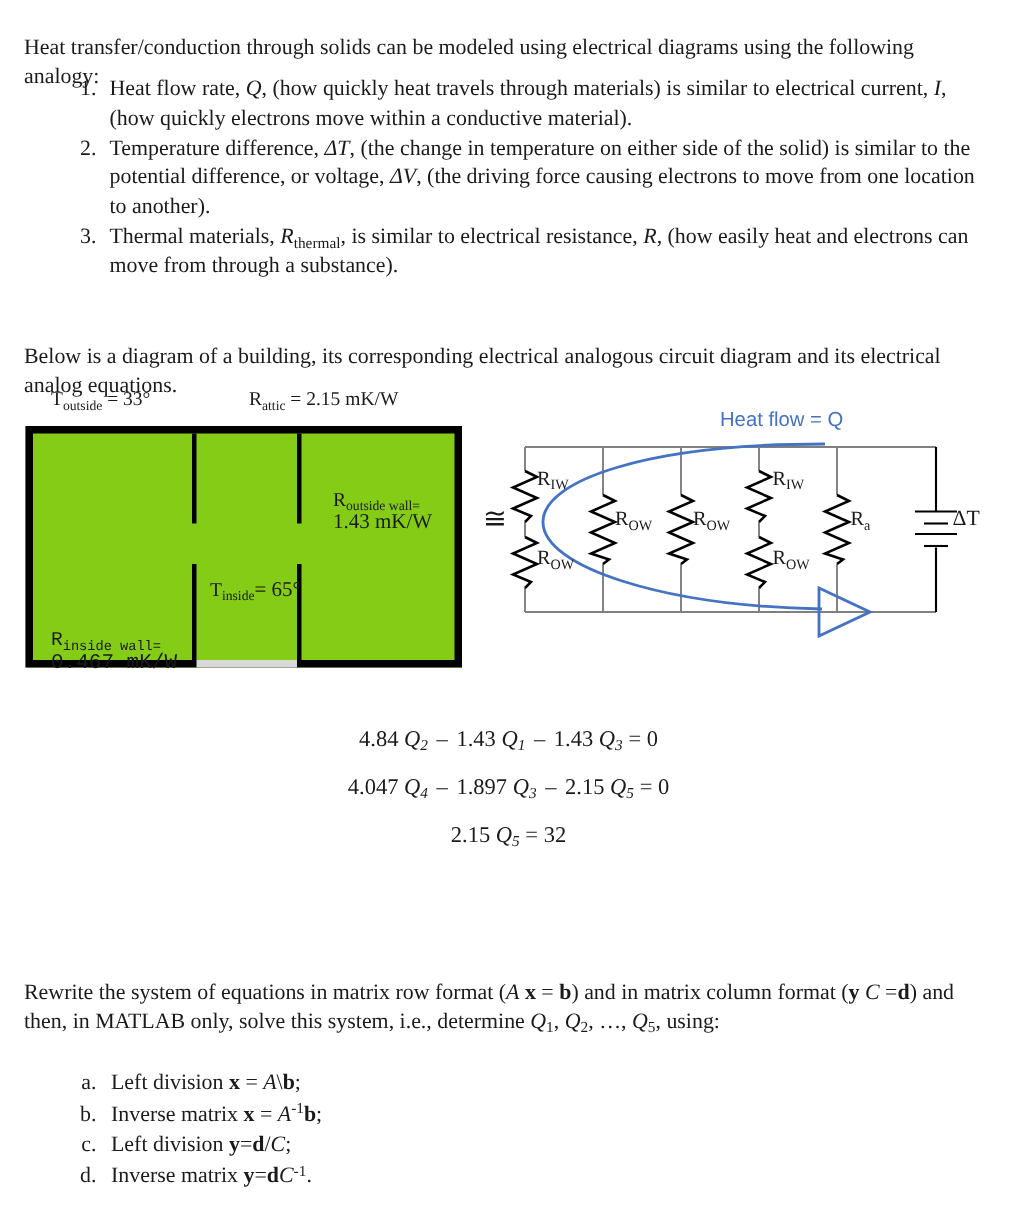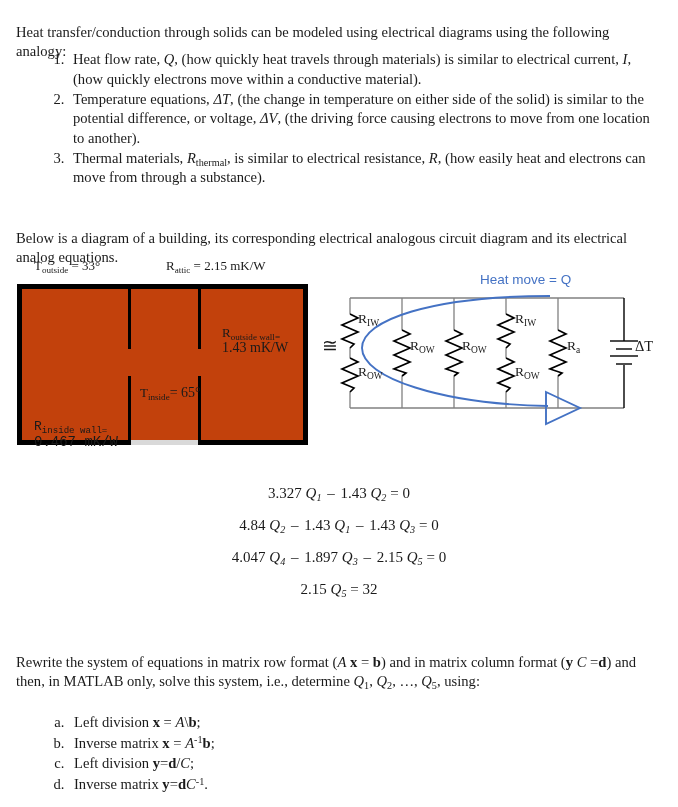--- a/index.html
+++ b/index.html
@@ -67,21 +67,21 @@
     line-height: 1.18;
   }
   .bldg-label .sm { font-size: 0.70em; vertical-align: baseline; position: relative; top: 0.30em; }
   #label-t-outside { left: 20px;  top: 0px; }
   #label-r-attic   { left: 152px; top: 0px; }
 
   #building-box {
     position: absolute;
     left: 3px; top: 26px;
     width: 291px; height: 161px;
-    background: #c2410c;
+    background: #84cc16;
     border: 5px solid #000000;
   }
   .inner-wall {
     position: absolute;
     width: 3px;
     background: #000000;
   }
   
   #wall-a-top    { left: 106px; top: 0px;   height: 60px; }
   #wall-a-bottom { left: 106px; top: 87px;  height: 64px; }
@@ -148,21 +148,21 @@
 </style>
 </head>
 <body>
 
 <div class="page">
 
   <p class="para" id="intro-para">Heat transfer/conduction through solids can be modeled using electrical diagrams using the following analogy:</p>
 
   <ol id="analogy-list">
       <li><span>Heat flow rate, </span><i>Q</i><span>, (how quickly heat travels through materials) is similar to electrical current, </span><i>I</i><span>, (how quickly electrons move within a conductive material).</span></li>
-      <li><span>Temperature equations, </span><i>ΔT</i><span>, (the change in temperature on either side of the solid) is similar to the potential difference, or voltage, </span><i>ΔV</i><span>, (the driving force causing electrons to move from one location to another).</span></li>
+      <li><span>Temperature difference, </span><i>ΔT</i><span>, (the change in temperature on either side of the solid) is similar to the potential difference, or voltage, </span><i>ΔV</i><span>, (the driving force causing electrons to move from one location to another).</span></li>
       <li><span>Thermal materials, </span><i>R</i><sub>thermal</sub><span>, is similar to electrical resistance, </span><i>R</i><span>, (how easily heat and electrons can move from through a substance).</span></li>
     </ol>
 
   <p class="para" id="below-para">Below is a diagram of a building, its corresponding electrical analogous circuit diagram and its electrical analog equations.</p>
 
   <div id="building-figure">
 
     <div class="bldg-label" id="label-t-outside">
       <span>T</span><span class="sm">outside</span>
       <span>= 33°</span>
@@ -251,35 +251,34 @@
         <path d="M 228,10 C 110,10 40,34 40,62 C 40,92 120,118 226,120"></path>
       </g>
 
       <g stroke="#4472c4" stroke-width="1.9" fill="none">
         <polygon points="224,106 258,122 224,138"></polygon>
       </g>
     </svg>
 
     <div class="ckt-label" id="lbl-approx">≅</div>
 
-    <div class="ckt-label" id="lbl-heatflow" style="color:#4472c4">Heat move = Q</div>
+    <div class="ckt-label" id="lbl-heatflow" style="color:#4472c4">Heat flow = Q</div>
 
     <div class="ckt-label" id="lbl-riw-1">R<sub>IW</sub></div>
     <div class="ckt-label" id="lbl-row-1">R<sub>OW</sub></div>
     <div class="ckt-label" id="lbl-row-2">R<sub>OW</sub></div>
     <div class="ckt-label" id="lbl-row-3">R<sub>OW</sub></div>
     <div class="ckt-label" id="lbl-riw-2">R<sub>IW</sub></div>
     <div class="ckt-label" id="lbl-row-4">R<sub>OW</sub></div>
     <div class="ckt-label" id="lbl-ra">R<sub>a</sub></div>
 
     <div class="ckt-label" id="lbl-dt">ΔT</div>
   </div>
 
   <div id="equations">
-      <div class="eqn"><span>3.327 </span><i class="it">Q<sub>1</sub></i><span class="op"> – </span><span>1.43 </span><i class="it">Q<sub>2</sub></i><span>  =  </span><span>0</span></div>
       <div class="eqn"><span>4.84 </span><i class="it">Q<sub>2</sub></i><span class="op"> – </span><span>1.43 </span><i class="it">Q<sub>1</sub></i><span class="op"> – </span><span>1.43 </span><i class="it">Q<sub>3</sub></i><span>  =  </span><span>0</span></div>
       <div class="eqn"><span>4.047 </span><i class="it">Q<sub>4</sub></i><span class="op"> – </span><span>1.897 </span><i class="it">Q<sub>3</sub></i><span class="op"> – </span><span>2.15 </span><i class="it">Q<sub>5</sub></i><span>  =  </span><span>0</span></div>
       <div class="eqn"><span>2.15 </span><i class="it">Q<sub>5</sub></i><span>  =  </span><span>32</span></div>
     </div>
 
   <p class="para" id="rewrite-para"><span>Rewrite the system of equations in matrix row format (</span><i>A</i><span> </span><b>x</b><span> = </span><b>b</b><span>) and in matrix column format (</span><b>y</b><span> </span><i>C</i><span> =</span><b>d</b><span>) and then, in MATLAB only, solve this system, i.e., determine </span><i>Q</i><sub>1</sub><span>, </span><i>Q</i><sub>2</sub><span>, …, </span><i>Q</i><sub>5</sub><span>, using:</span></p>
 
   <ol id="method-list">
       <li><span>Left division </span><b>x</b><span> = </span><i>A</i><span>\</span><b>b</b><span>;</span></li>
       <li><span>Inverse matrix </span><b>x</b><span> = </span><i>A</i><sup>-1</sup><b>b</b><span>;</span></li>

